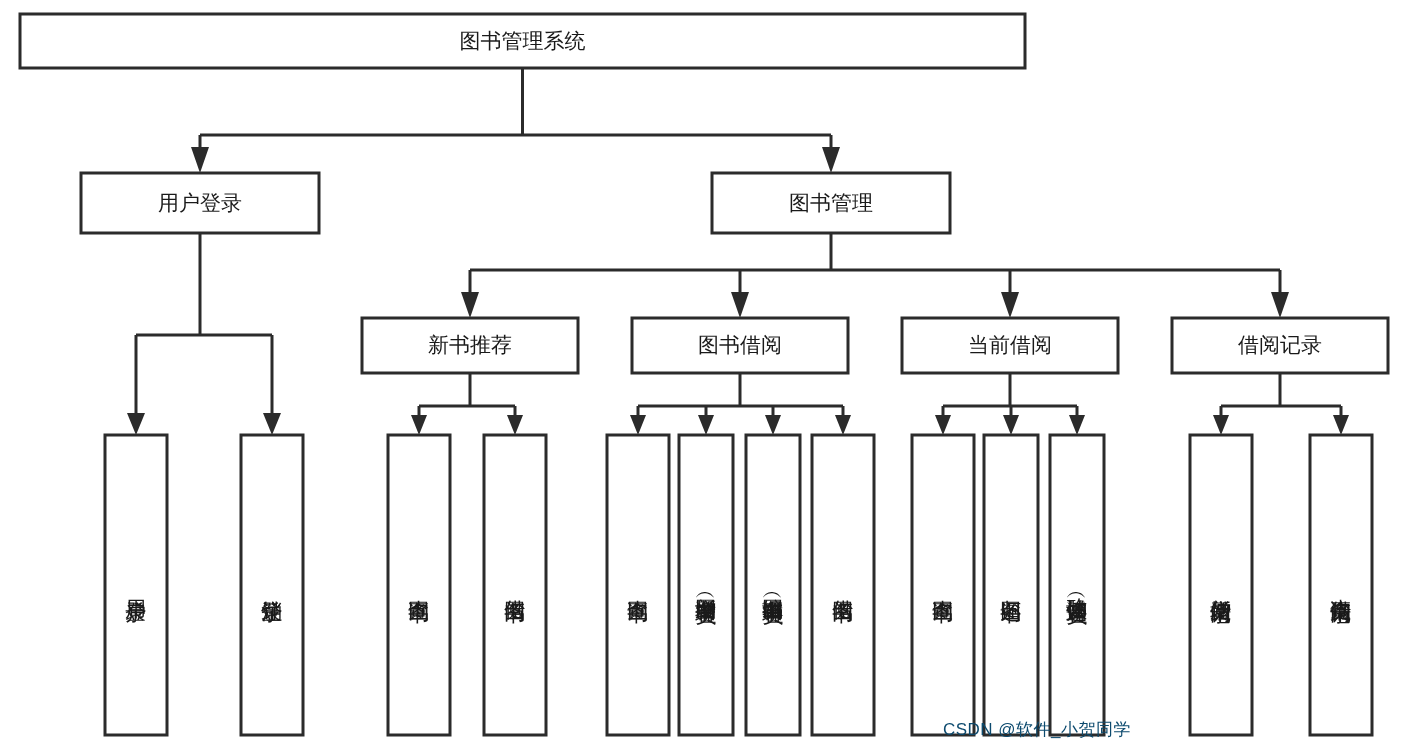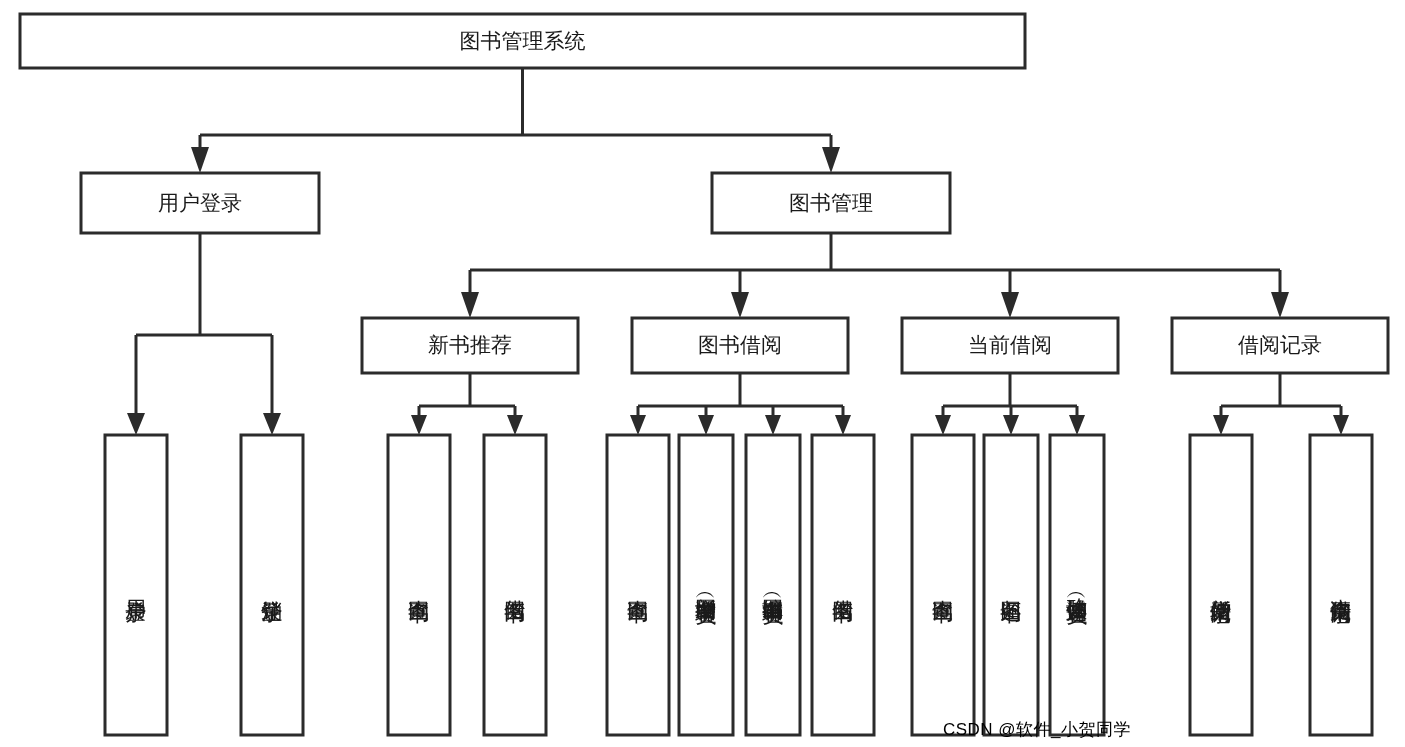--- a/index.html
+++ b/index.html
@@ -63,21 +63,21 @@
     text-align: center;
     white-space: nowrap;
     pointer-events: none;
   }
   .watermark {
     position: absolute;
     right: 12px;
     bottom: 6px;
     font-family: "Liberation Sans", "DejaVu Sans", sans-serif;
     font-size: 17px;
-    color: #000000;
+    color: #0c4a6e;
     white-space: nowrap;
     letter-spacing: 0.5px;
   }
 </style>
 </head>
 <body>
 
 <div id="diagram-root">
 
   <svg class="diagram-canvas" viewBox="0 0 1405 747" xmlns="http://www.w3.org/2000/svg">

